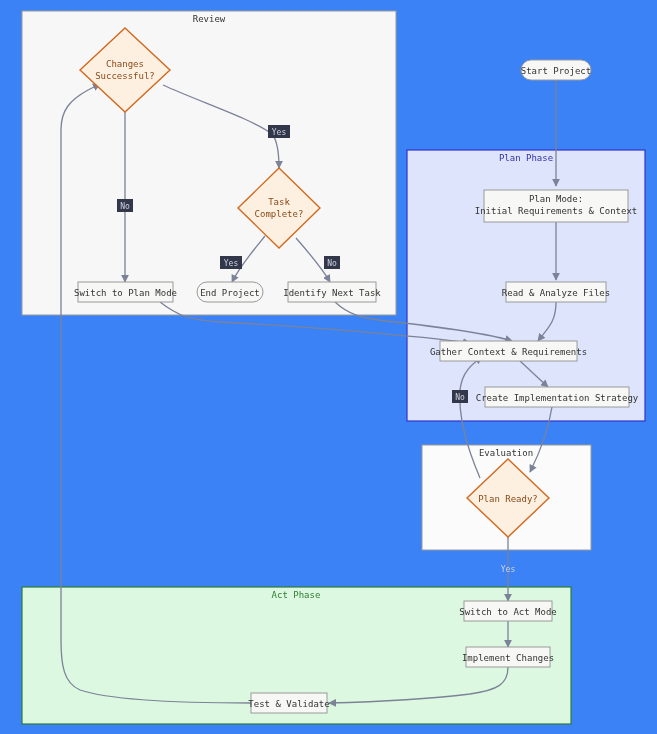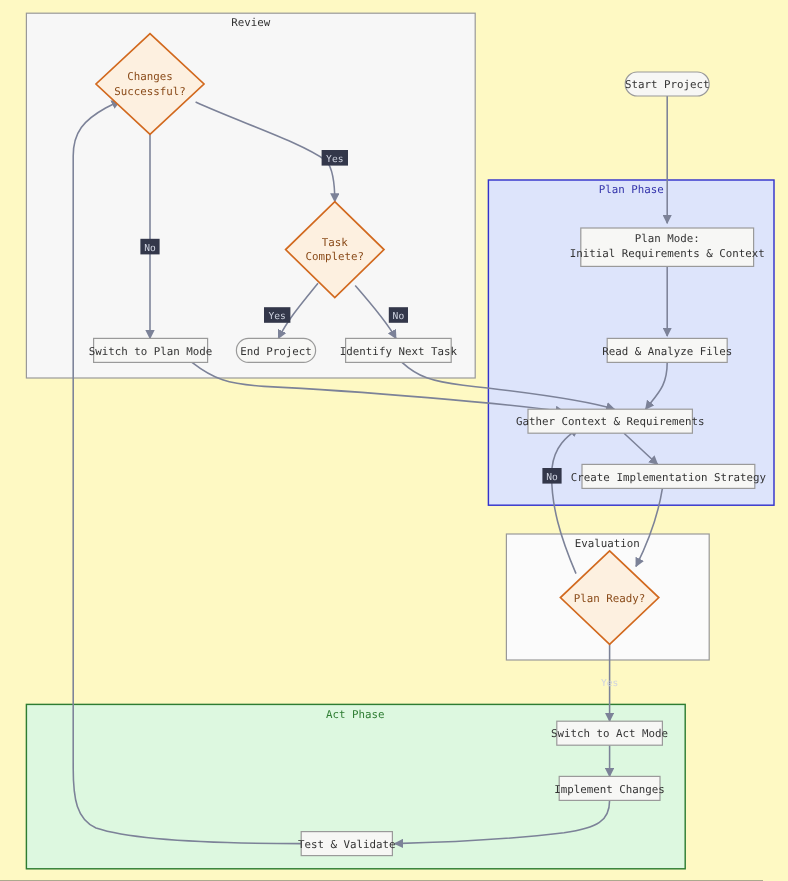--- a/index.html
+++ b/index.html
@@ -10,21 +10,21 @@
   body {
     width: 657px;
     height: 734px;
     overflow: hidden;
     font-family: "DejaVu Sans Mono", "Liberation Mono", monospace;
   }
   #diagram-root {
     position: relative;
     width: 657px;
     height: 734px;
-    background: #fef9c3;
+    background: #3b82f6;
   }
   svg#flowchart {
     position: absolute;
     left: 0;
     top: 0;
     width: 657px;
     height: 734px;
     display: block;
   }
   .cluster-label, .node-label, .edge-label {

